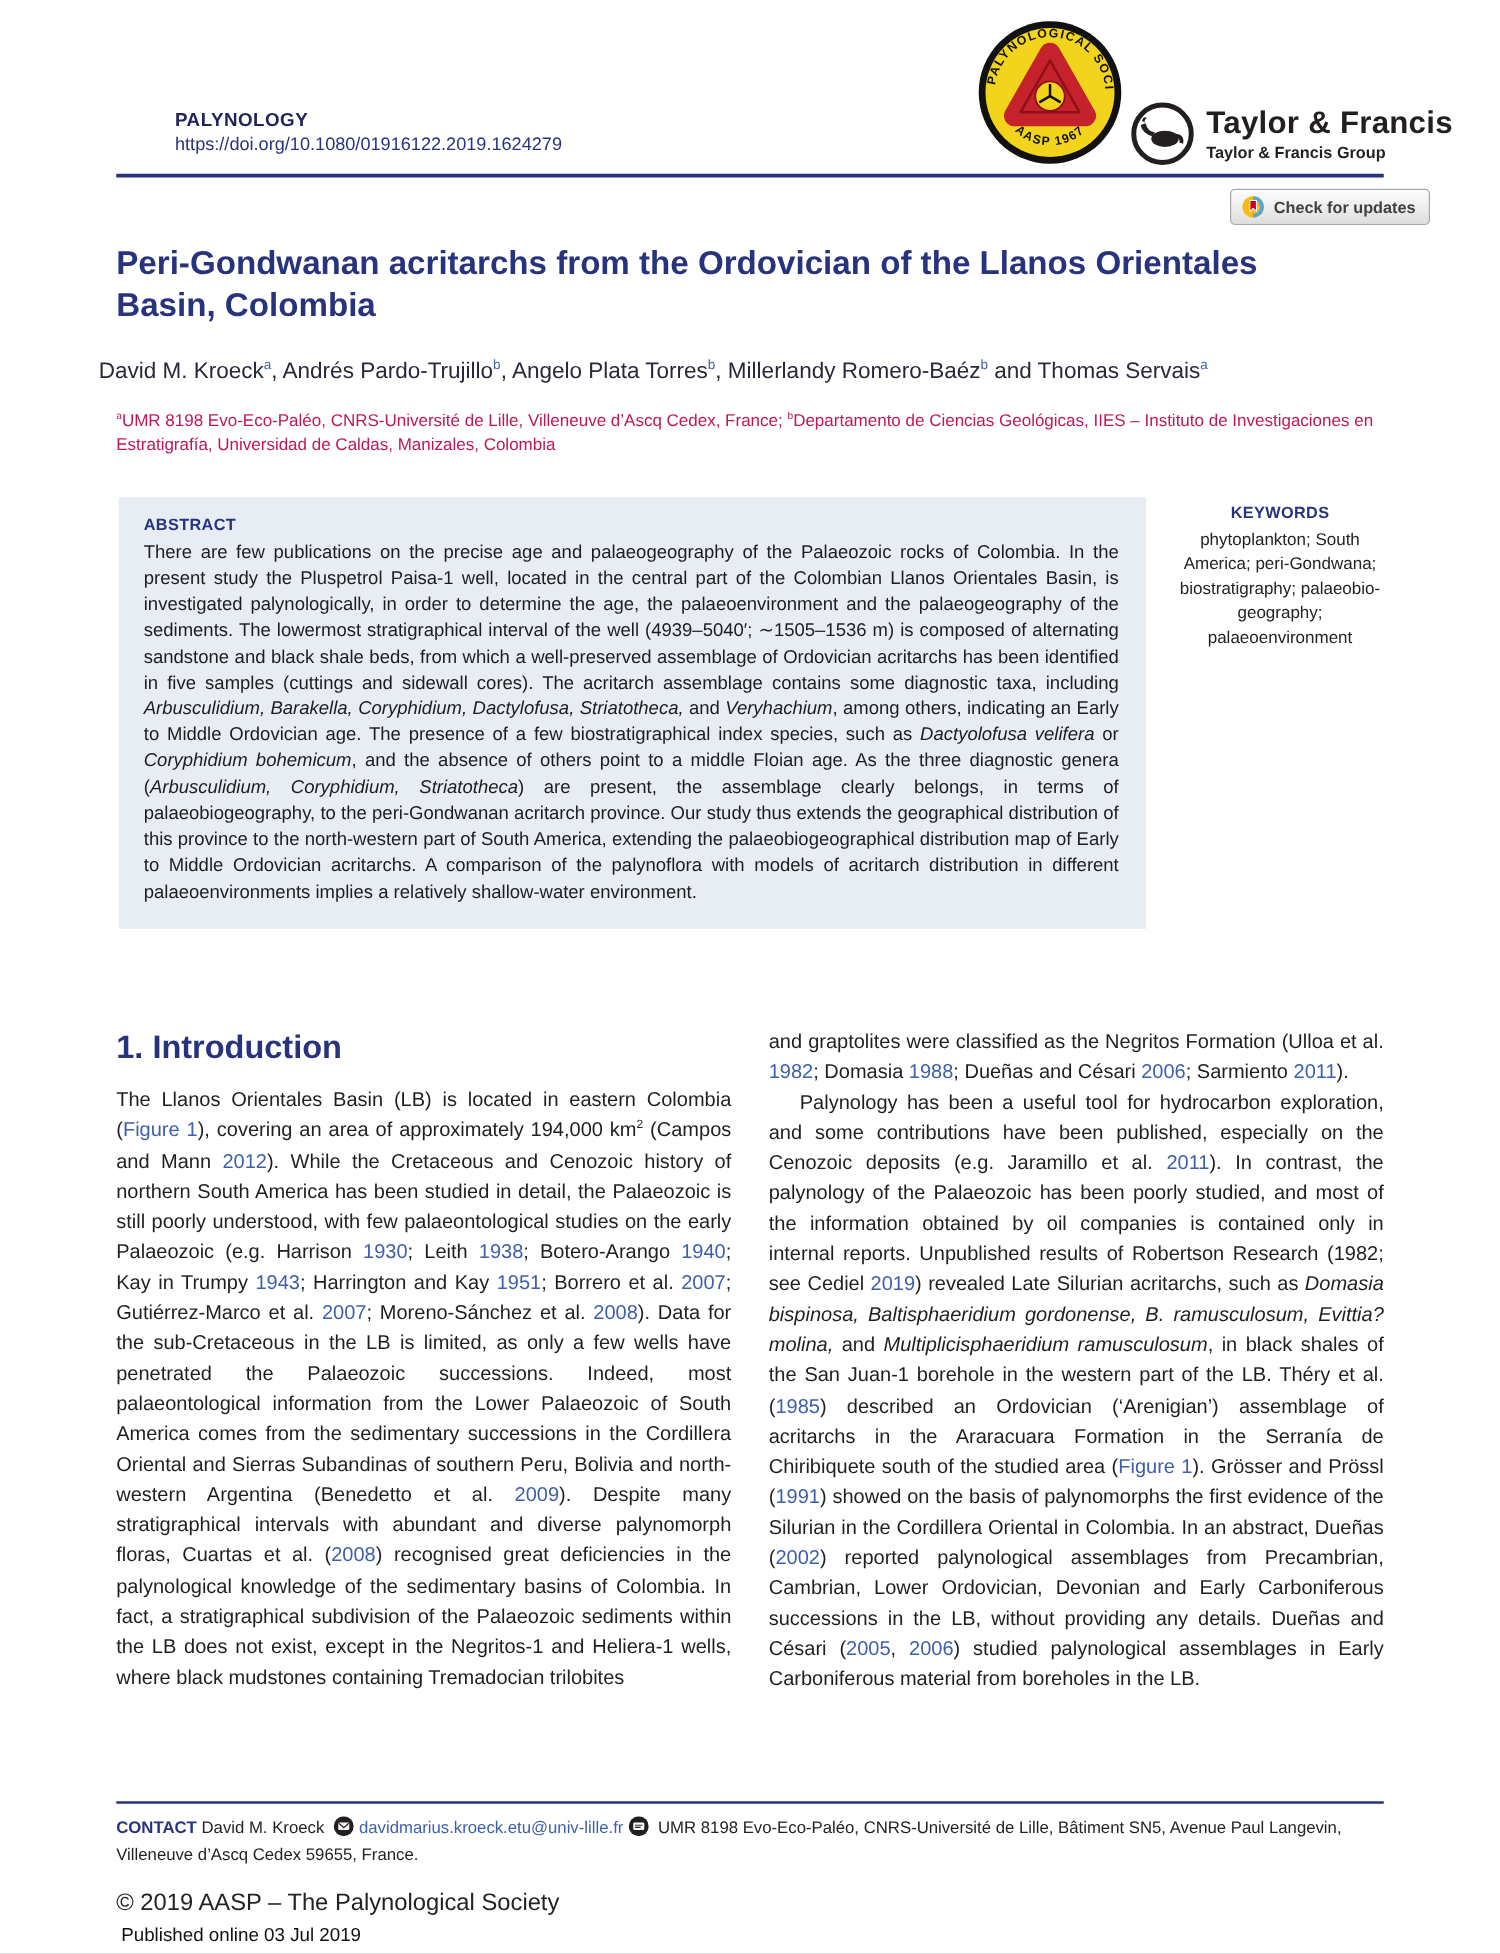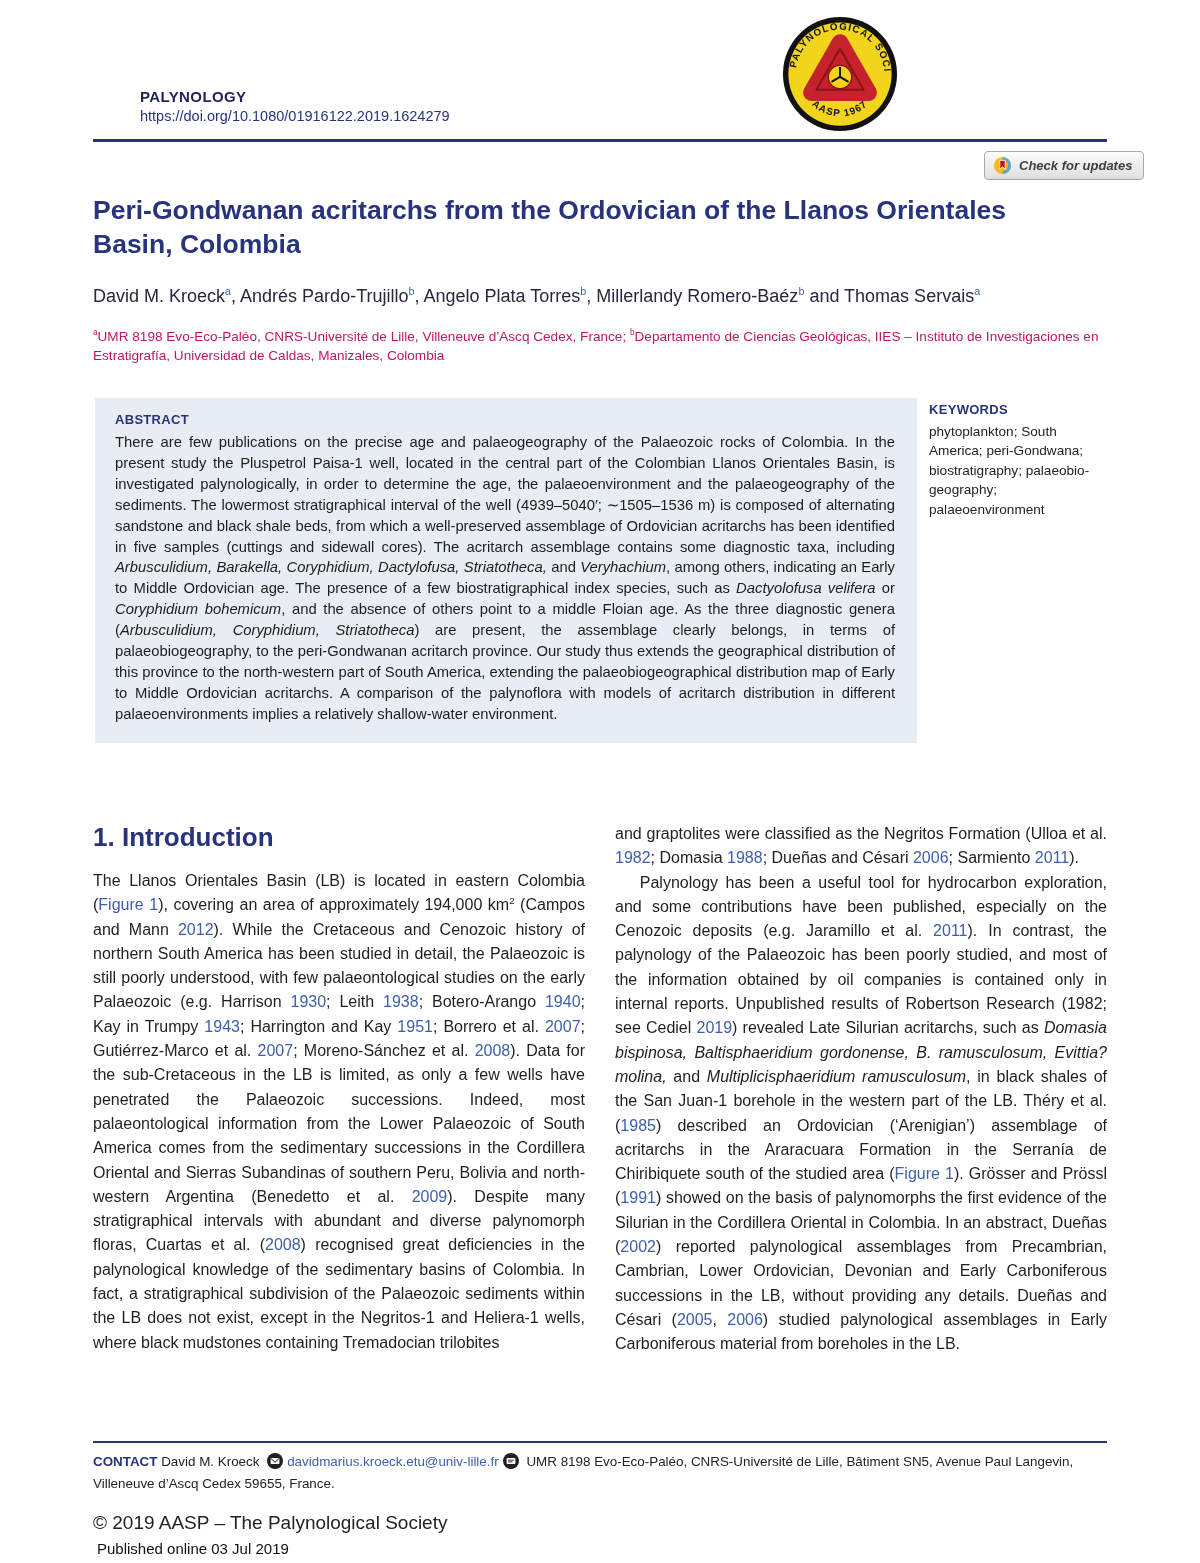--- a/index.html
+++ b/index.html
@@ -31,21 +31,21 @@
 
   
   .title { font-size:26.5px; line-height:34px; font-weight:bold; color:#28337e; width:935px; }
   .authors { font-size:18px; color:#28283a; }
   .affil { font-size:13.6px; line-height:19px; color:#be185d; width:1012px; }
 
   
   .abstract-box { background:#e8ecf3; width:822px; padding:14px 22px 18px 20px; }
   .mini-label { font-size:13px; font-weight:bold; color:#28337e; letter-spacing:.3px; margin-bottom:5px; }
   .abstract-text { font-size:14.8px; line-height:20.9px; text-align:justify; color:#1d1d20; }
-  .keywords { width:190px; }
+  .keywords { width:190px;text-align:center; }
   .kw-line { font-size:13.6px; line-height:19.4px; color:#232323; }
 
   
   .body-cols { display:flex; gap:30px; width:1014px; align-items:flex-start; }
   .col { width:492px; }
   .section-head { font-size:26px; font-weight:bold; color:#28337e; margin-bottom:16px; }
   .body-par { font-size:16px; line-height:24.3px; text-align:justify; color:#1f1f23; }
   .indent { text-indent:1.55em; }
 
   
@@ -88,35 +88,48 @@
       <path d="M60 36 L84 78 L36 78 Z" fill="none" stroke="#8e1118" stroke-width="2" stroke-linejoin="round"></path>
       <circle cx="60" cy="65" r="12" fill="#f2d41c" stroke="#8e1118" stroke-width="1.5"></circle>
       <g stroke="#111111" stroke-width="2">
         <line x1="60" y1="65" x2="60" y2="55"></line>
         <line x1="60" y1="65" x2="51.3" y2="70"></line>
         <line x1="60" y1="65" x2="68.7" y2="70"></line>
       </g>
     </svg>
   </div>
 
+  <div class="abs tf-wrap" style="left:903px; top:80px;">
+    <svg width="54" height="54" viewBox="0 0 54 54">
+      <circle cx="27" cy="27" r="23" fill="none" stroke="#231f20" stroke-width="4"></circle>
+      <ellipse cx="29" cy="31" rx="11" ry="6.5" fill="#231f20"></ellipse>
+      <path d="M19 29 Q11 27 9.5 20 L13.5 18.5 Q15 25 21 26 Z" fill="#231f20"></path>
+      <path d="M38 27 q7 1 5.5 8 l-3 -1 q1 -4 -3.5 -4.5 Z" fill="#231f20"></path>
+      <path d="M10.5 16.5 q1.5 -4 4 -2 q-2.5 1 -1.5 3.5 Z" fill="#231f20"></path>
+    </svg>
+    <div>
+      <div class="tf-text-big">Taylor &amp; Francis</div>
+      <div class="tf-text-small">Taylor &amp; Francis Group</div>
+    </div>
+  </div>
 
   <div class="abs head-rule" style="left:93px; top:139px; width:1014px;"></div>
 
-  <button class="abs check-btn" style="left:984px; top:151px;font-style:italic;">
+  <button class="abs check-btn" style="left:984px; top:151px;">
     <svg width="19" height="19" viewBox="0 0 20 20">
       <circle cx="10" cy="10" r="9" fill="#fdb913"></circle>
       <path d="M10 1 a9 9 0 0 1 0 18 l0 -3.2 a5.8 5.8 0 0 0 0 -11.6 Z" fill="#57a7d4"></path>
       <path d="M7.2 4.6 h5.6 v9.2 l-2.8 -2.5 l-2.8 2.5 Z" fill="#d0021b" stroke="#ffffff" stroke-width="0.9"></path>
     </svg>
     <span>Check for updates</span>
   </button>
 
   <h1 class="abs title" style="left:93px; top:193px;">Peri-Gondwanan acritarchs from the Ordovician of the Llanos Orientales Basin, Colombia</h1>
 
-  <div class="abs authors" style="left:93px; top:286px;"><span>David M. Kroeck</span><span class="sup blue">a</span><span>, Andrés Pardo-Trujillo</span><span class="sup blue">b</span><span>, Angelo Plata Torres</span><span class="sup blue">b</span><span>, Millerlandy Romero-Baéz</span><span class="sup blue">b</span><span> and Thomas Servais</span><span class="sup blue">a</span></div>
+  <div class="abs authors" style="left:79px; top:286px;"><span>David M. Kroeck</span><span class="sup blue">a</span><span>, Andrés Pardo-Trujillo</span><span class="sup blue">b</span><span>, Angelo Plata Torres</span><span class="sup blue">b</span><span>, Millerlandy Romero-Baéz</span><span class="sup blue">b</span><span> and Thomas Servais</span><span class="sup blue">a</span></div>
 
   <div class="abs affil" style="left:93px; top:327px;"><span class="sup">a</span><span>UMR 8198 Evo-Eco-Paléo, CNRS-Université de Lille, Villeneuve d’Ascq Cedex, France; </span><span class="sup">b</span><span>Departamento de Ciencias Geológicas, IIES – Instituto de Investigaciones en Estratigrafía, Universidad de Caldas, Manizales, Colombia</span></div>
 
   <div class="abs abstract-box" style="left:95px; top:398px;">
     <div class="mini-label">ABSTRACT</div>
     <div class="abstract-text"><span>There are few publications on the precise age and palaeogeography of the Palaeozoic rocks of Colombia. In the present study the Pluspetrol Paisa-1 well, located in the central part of the Colombian Llanos Orientales Basin, is investigated palynologically, in order to determine the age, the palaeoenvironment and the palaeogeography of the sediments. The lowermost stratigraphical interval of the well (4939–5040′; ∼1505–1536 m) is composed of alternating sandstone and black shale beds, from which a well-preserved assemblage of Ordovician acritarchs has been identified in five samples (cuttings and sidewall cores). The acritarch assemblage contains some diagnostic taxa, including </span><span class="i">Arbusculidium, Barakella, Coryphidium, Dactylofusa, Striatotheca,</span><span> and </span><span class="i">Veryhachium</span><span>, among others, indicating an Early to Middle Ordovician age. The presence of a few biostratigraphical index species, such as </span><span class="i">Dactyolofusa velifera</span><span> or </span><span class="i">Coryphidium bohemicum</span><span>, and the absence of others point to a middle Floian age. As the three diagnostic genera (</span><span class="i">Arbusculidium, Coryphidium, Striatotheca</span><span>) are present, the assemblage clearly belongs, in terms of palaeobiogeography, to the peri-Gondwanan acritarch province. Our study thus extends the geographical distribution of this province to the north-western part of South America, extending the palaeobiogeographical distribution map of Early to Middle Ordovician acritarchs. A comparison of the palynoflora with models of acritarch distribution in different palaeoenvironments implies a relatively shallow-water environment.</span></div>
   </div>
 
   <div class="abs keywords" style="left:929px; top:402px;">
     <div class="mini-label">KEYWORDS</div>

